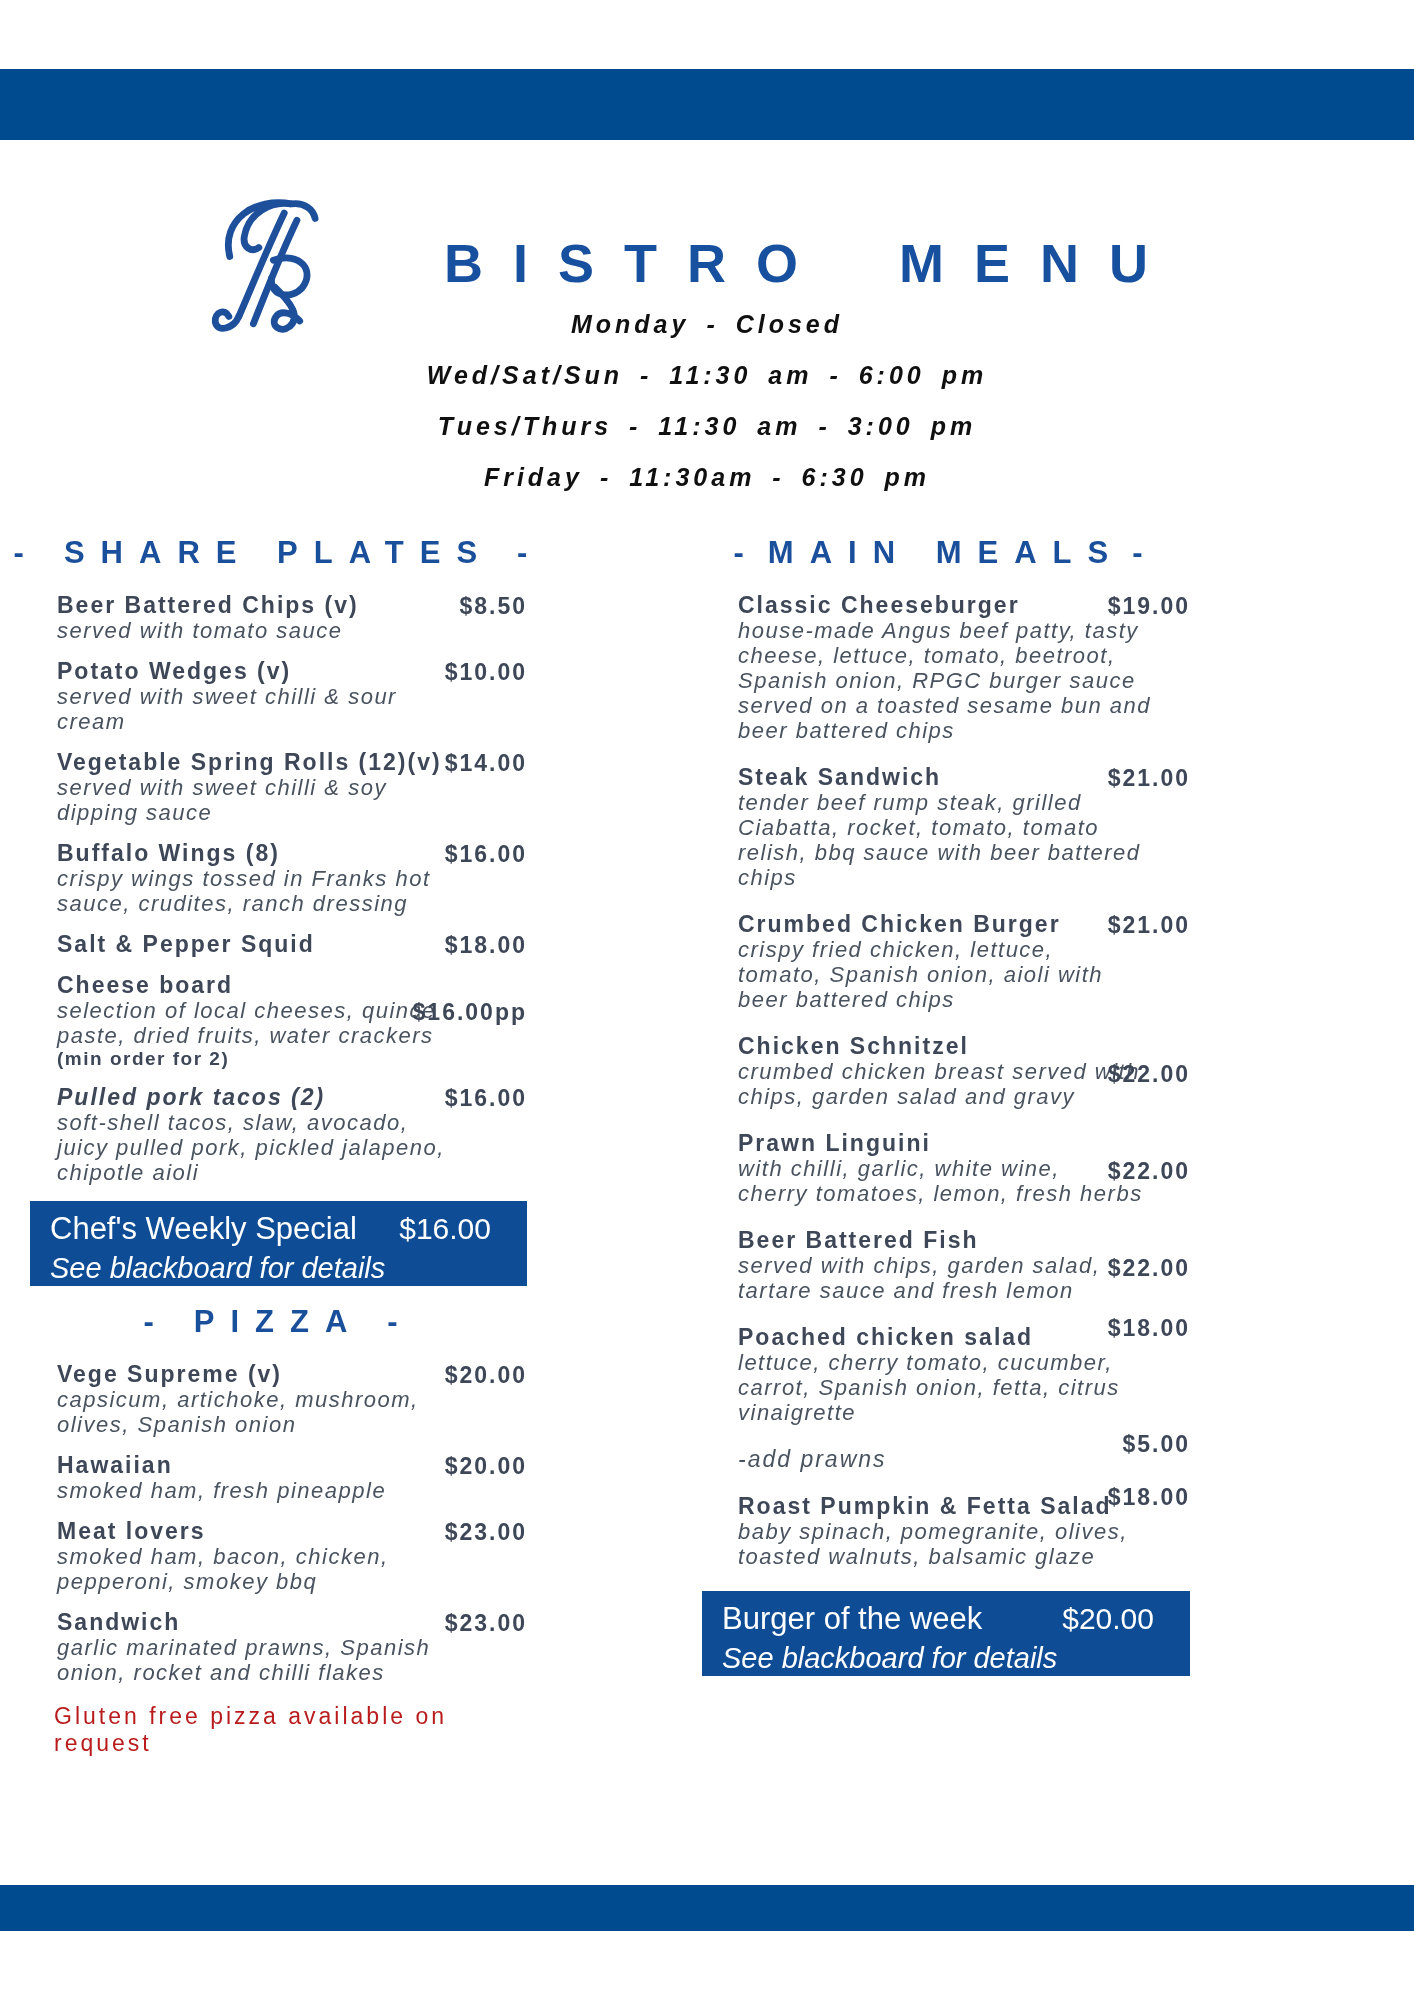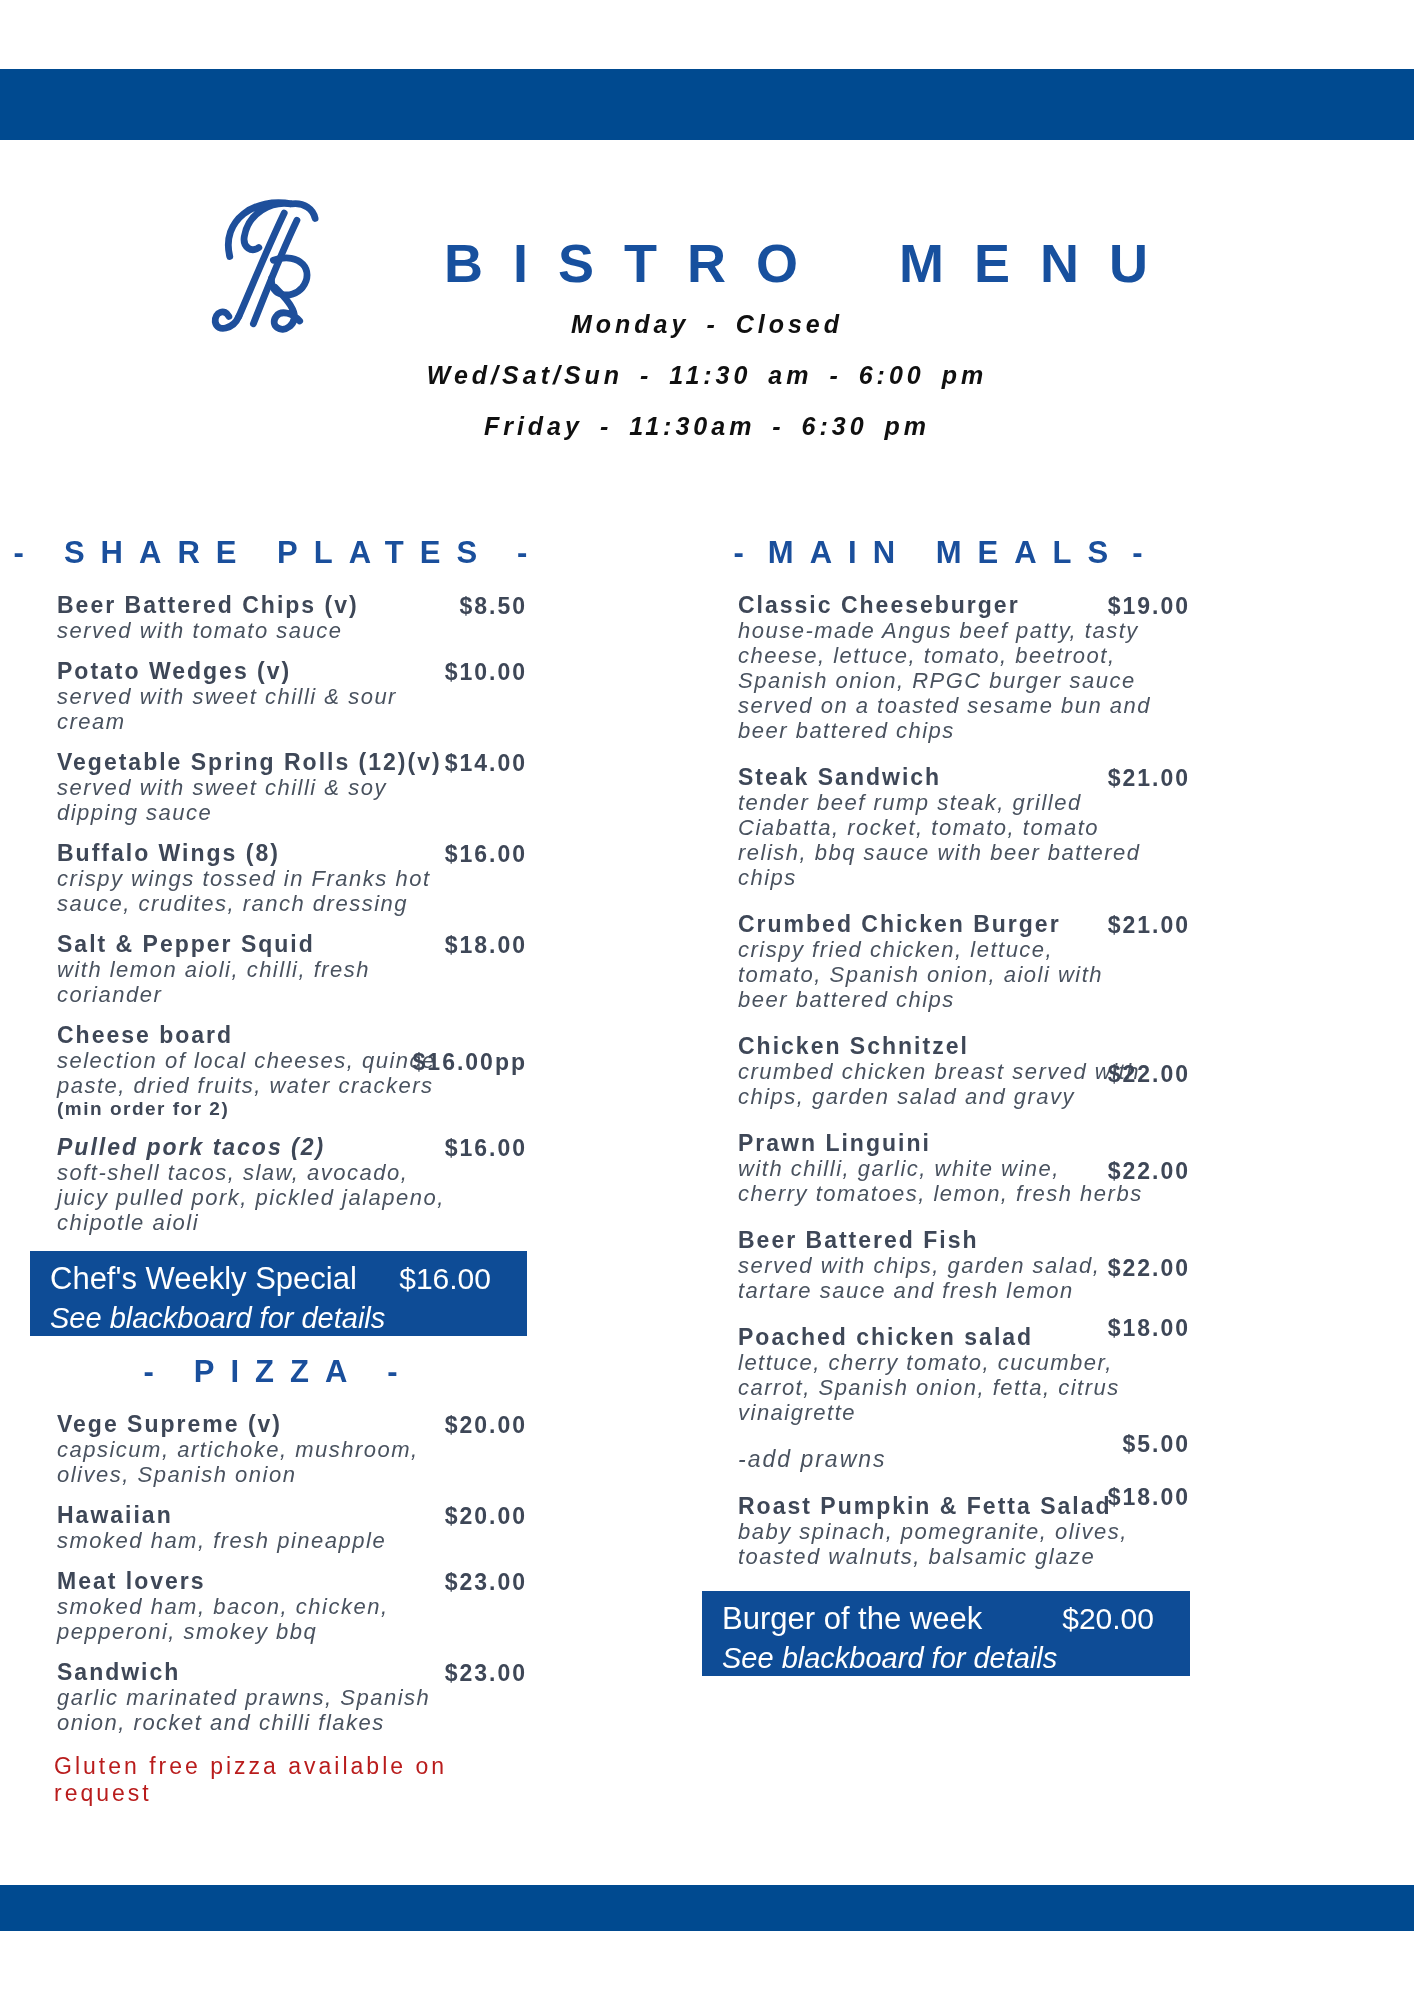--- a/index.html
+++ b/index.html
@@ -103,20 +103,21 @@
     <path d="M72,78 C102,68 118,90 104,108 C92,122 68,118 70,98"></path>
     <path d="M34,140 C28,154 10,158 8,146 C7,135 19,131 23,140"></path>
     <path d="M74,108 C92,126 102,140 90,151 C80,159 68,150 75,140 C81,132 94,137 101,145"></path>
   </svg>
 
   <div class="page-title">BISTRO MENU</div>
 
   <div class="hours">
     <div class="hours-line">Monday - Closed</div>
     <div class="hours-line">Wed/Sat/Sun - 11:30 am - 6:00 pm</div>
+    <div class="hours-line">Tues/Thurs - 11:30 am - 3:00 pm</div>
     <div class="hours-line">Friday - 11:30am - 6:30 pm</div>
   </div>
 
   <div class="col col-left">
 
     <div class="section-header">
       <span>-</span>
       <span>SHARE PLATES</span>
       <span>-</span>
     </div>
@@ -154,22 +155,20 @@
             <div class="item-name">Buffalo Wings (8)</div>
             <div class="item-desc">crispy wings tossed in Franks hot
 sauce, crudites, ranch dressing</div>
 
           </div>
           <div class="item-price">$16.00</div>
         </div>
         <div class="menu-item">
           <div class="item-main">
             <div class="item-name">Salt &amp; Pepper Squid</div>
-            <div class="item-desc">with lemon aioli, chilli, fresh
-coriander</div>
 
           </div>
           <div class="item-price">$18.00</div>
         </div>
         <div class="menu-item">
           <div class="item-main">
             <div class="item-name">Cheese board</div>
             <div class="item-desc">selection of local cheeses, quince
 paste, dried fruits, water crackers</div>
             <div class="item-note">(min order for 2)</div>

